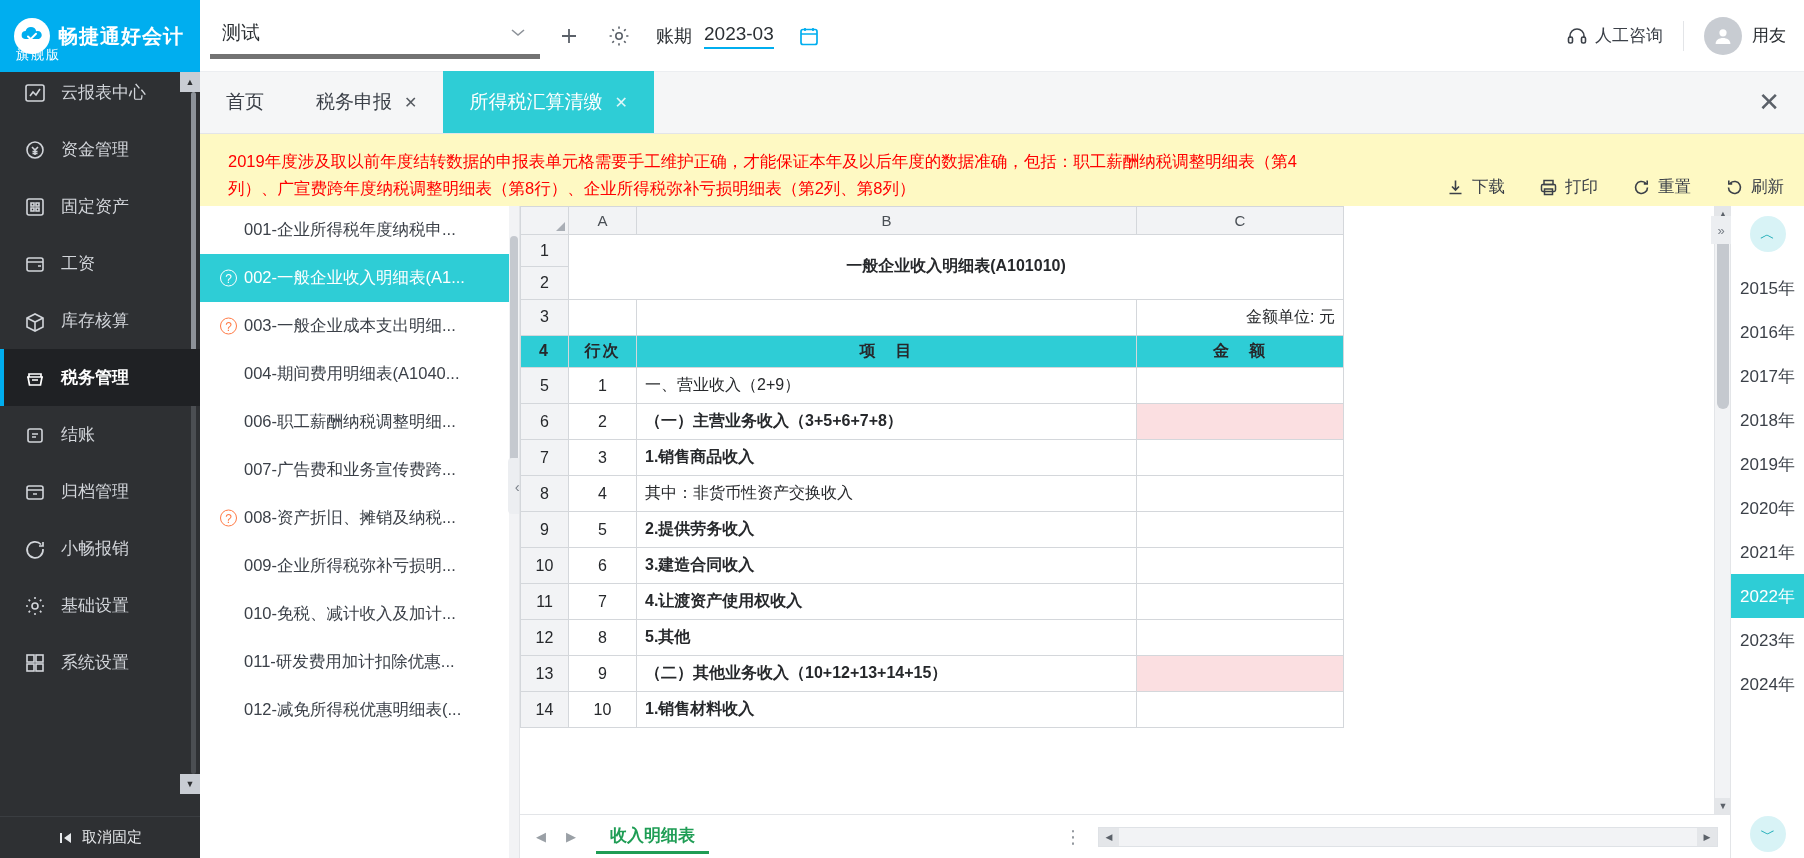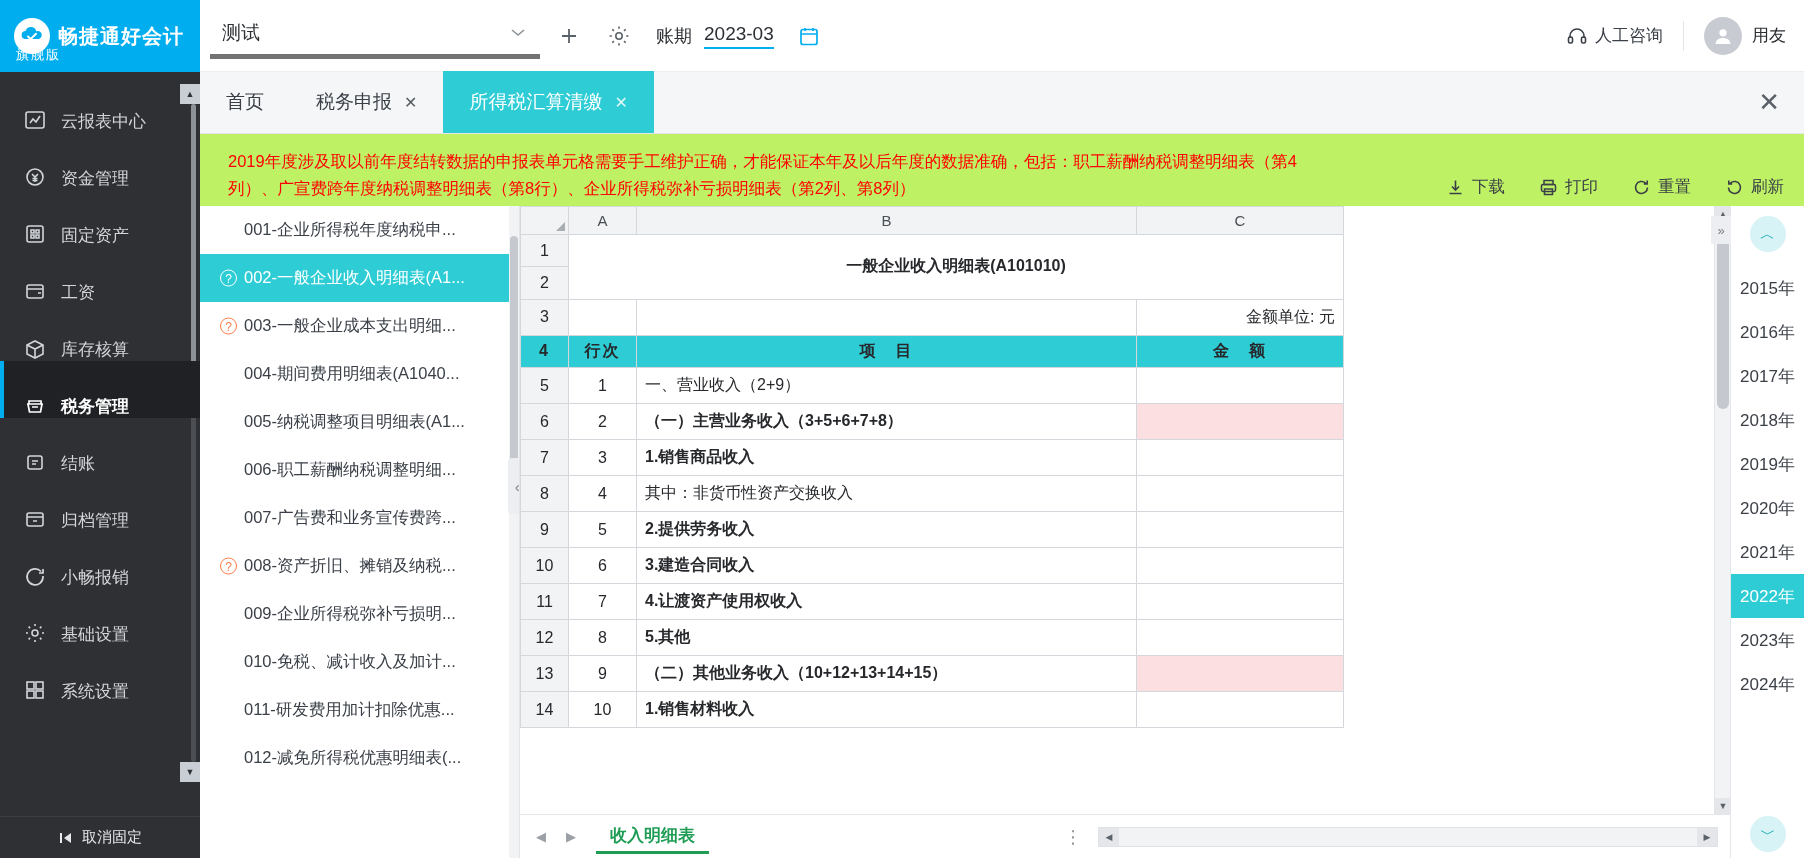--- a/index.html
+++ b/index.html
@@ -17,21 +17,20 @@
     background: #ffffff;
   }
 
   
   .sidebar {
     width: 200px; height: 858px;
     background: #2e3033;
     display: flex; flex-direction: column;
     position: relative;
     flex: 0 0 200px;
-    gap: 12px;
   }
   .brand {
     height: 72px;
     background: #00aeef;
     display: flex; align-items: center;
     padding-left: 14px;
     position: relative;
   }
   .brand-logo {
     width: 36px; height: 36px;
@@ -65,21 +64,21 @@
   .nav-track {
     position: absolute; right: 4px; top: 20px; bottom: 42px;
     width: 5px; background: #4b4e52; border-radius: 3px;
   }
   .nav-thumb {
     position: absolute; right: 4px; top: 20px;
     width: 5px; height: 300px; background: #8d9299; border-radius: 3px;
   }
   .nav-item {
     height: 57px;
-    display: flex; align-items: flex-end;
+    display: flex; align-items: center;
     padding-left: 22px;
     color: #d2d5da; font-size: 17px;
     cursor: pointer;
     position: relative;
   }
   .nav-item .ico {
     width: 26px; height: 26px; margin-right: 13px;
     display: flex; align-items: center; justify-content: center;
     color: #d2d5da;
   }
@@ -173,21 +172,21 @@
   .tab .x { margin-left: 12px; font-size: 16px; opacity: .85; }
   .tabbar-close {
     margin-left: auto; margin-right: 24px;
     color: #5b6169; font-size: 26px; cursor: pointer;
     display:flex; align-items:center; height:62px;
   }
 
   
   .content {
     flex: 1 1 auto; display: flex; position: relative; min-height: 0;
-    background: #bef264;
+    background: #fef9c3;
   }
 
   .notice-wrap {
     position: absolute; left: 0; right: 0; top: 0; height: 72px;
     display: flex; align-items: flex-start; padding: 14px 20px 0 28px;
   }
   .notice {
     color: #ff0000; font-size: 16.5px; line-height: 27px; max-width: 1070px;
   }
   .actions {
@@ -635,23 +634,20 @@
             <span>002-一般企业收入明细表(A1...</span>
           </div>
           <div class="rl-item">
             <span class="warn">?</span>
             <span>003-一般企业成本支出明细...</span>
           </div>
           <div class="rl-item">
             <span>004-期间费用明细表(A1040...</span>
           </div>
           <div class="rl-item">
-            <span>005-纳税调整项目明细表(A1...</span>
-          </div>
-          <div class="rl-item">
             <span>006-职工薪酬纳税调整明细...</span>
           </div>
           <div class="rl-item">
             <span>007-广告费和业务宣传费跨...</span>
           </div>
           <div class="rl-item">
             <span class="warn">?</span>
             <span>008-资产折旧、摊销及纳税...</span>
           </div>
           <div class="rl-item">

